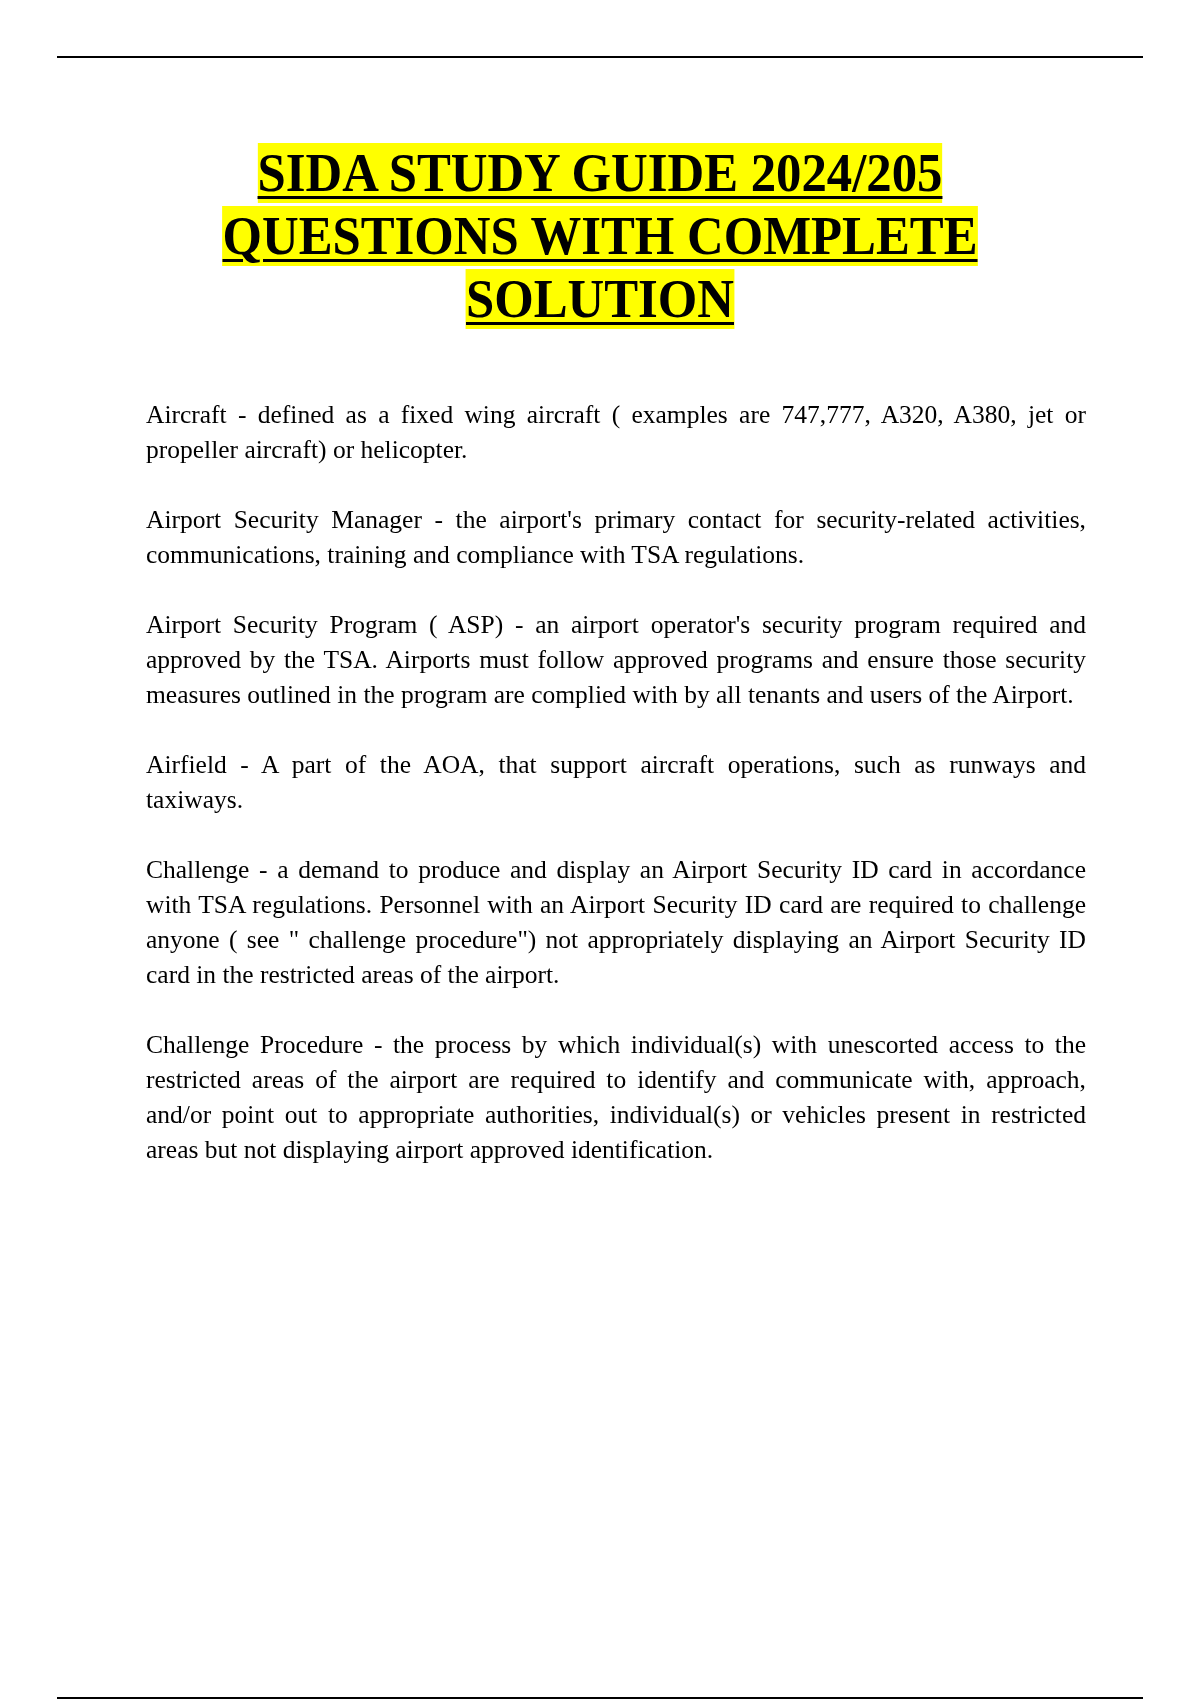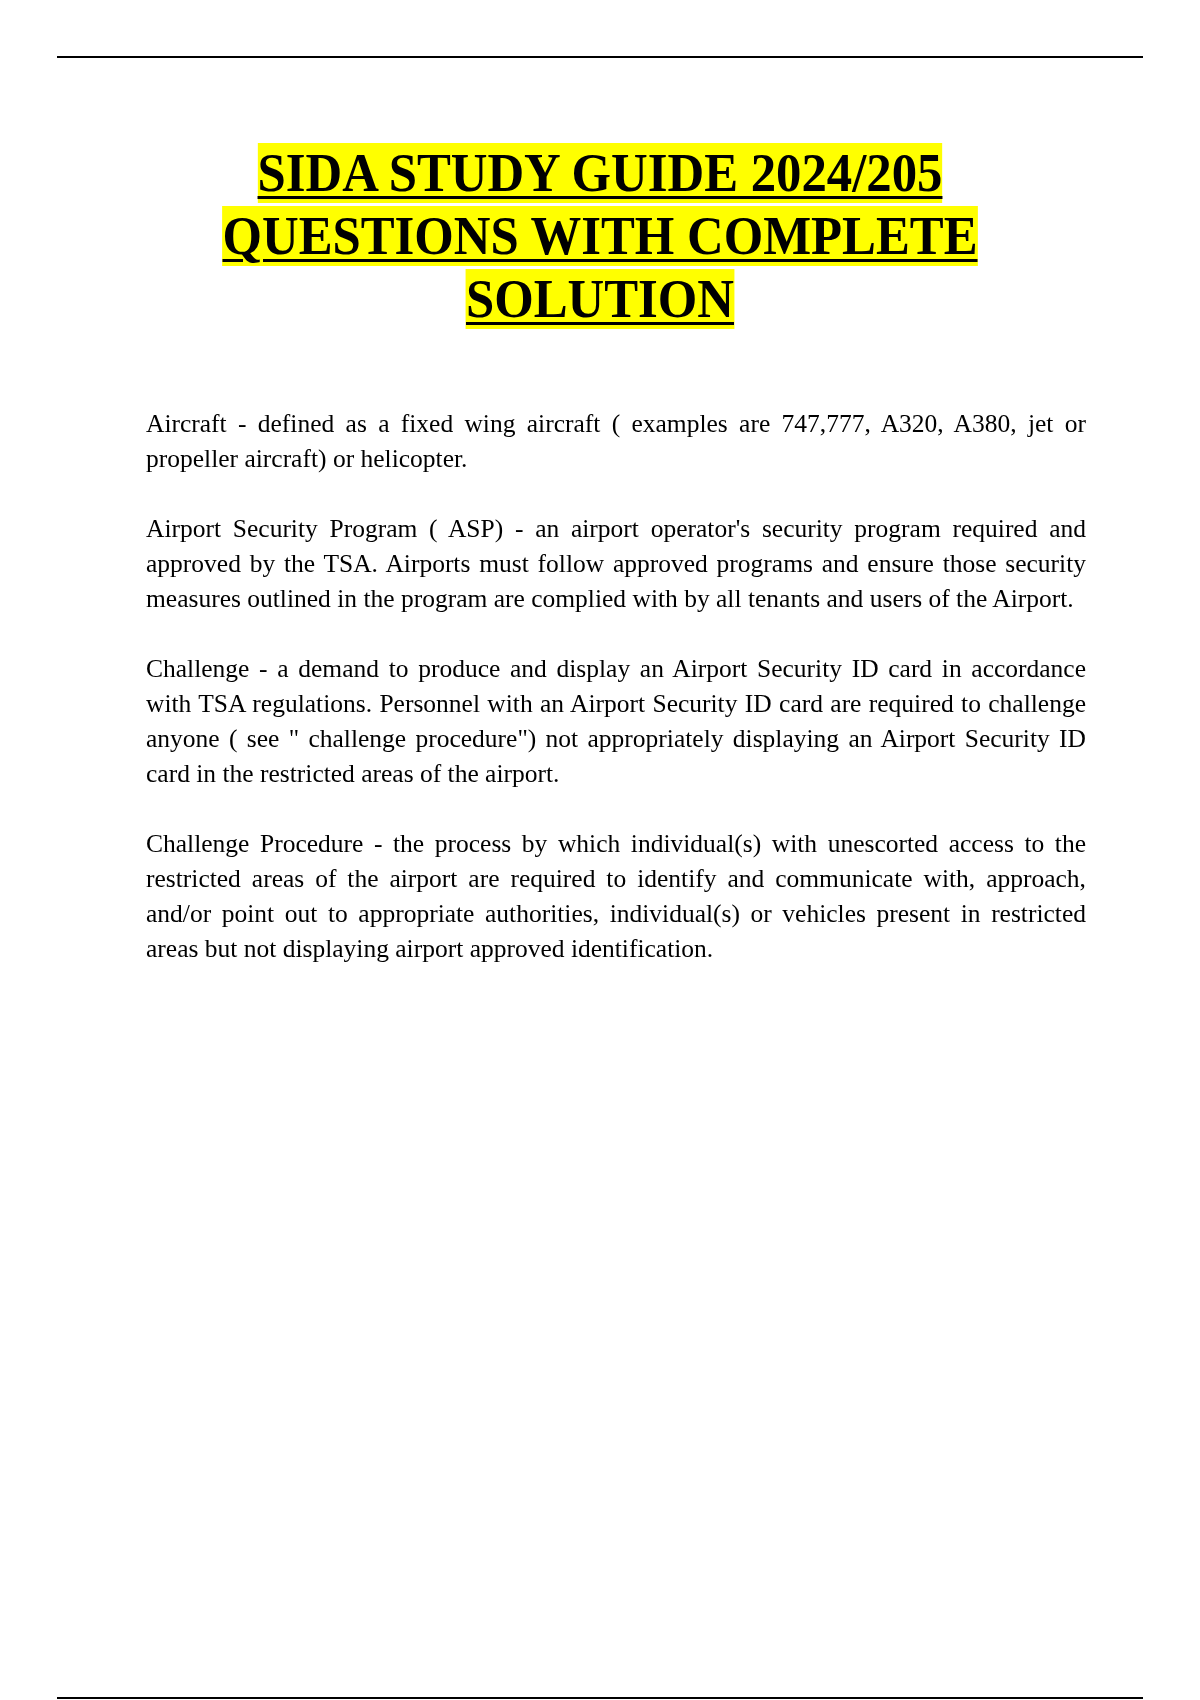--- a/index.html
+++ b/index.html
@@ -14,33 +14,35 @@
   }
   .title .hl {
     background: #ffff00; text-decoration: underline; text-decoration-thickness: 3px;
     text-underline-offset: 5px;
   }
   .body {
     position: absolute; top: 390px; left: 146px; width: 940px;
     font-family: "Liberation Serif", "DejaVu Serif", serif;
     font-size: 25.5px; line-height: 35px; color: #000;
   }
-  .body p { margin: 16px 0 35px 0; text-align: justify; }
+  .body p { margin: 7px 0 35px 0; text-align: justify; }
 </style>
 </head>
 <body>
 
 <div class="rule top"></div>
 
 <div class="title">
   <div><span class="hl">SIDA STUDY GUIDE 2024/205</span></div>
   <div><span class="hl">QUESTIONS WITH COMPLETE</span></div>
   <div><span class="hl">SOLUTION</span></div>
 </div>
 
 <div class="body">
   <p>Aircraft - defined as a fixed wing aircraft ( examples are 747,777, A320, A380, jet or propeller aircraft) or helicopter.</p>
+  <p>Airport Security Manager - the airport's primary contact for security-related activities, communications, training and compliance with TSA regulations.</p>
   <p>Airport Security Program ( ASP) - an airport operator's security program required and approved by the TSA. Airports must follow approved programs and ensure those security measures outlined in the program are complied with by all tenants and users of the Airport.</p>
+  <p>Airfield - A part of the AOA, that support aircraft operations, such as runways and taxiways.</p>
   <p>Challenge - a demand to produce and display an Airport Security ID card in accordance with TSA regulations. Personnel with an Airport Security ID card are required to challenge anyone ( see " challenge procedure") not appropriately displaying an Airport Security ID card in the restricted areas of the airport.</p>
   <p>Challenge Procedure - the process by which individual(s) with unescorted access to the restricted areas of the airport are required to identify and communicate with, approach, and/or point out to appropriate authorities, individual(s) or vehicles present in restricted areas but not displaying airport approved identification.</p>
 </div>
 
 <div class="rule bottom"></div>
 
 </body></html>

